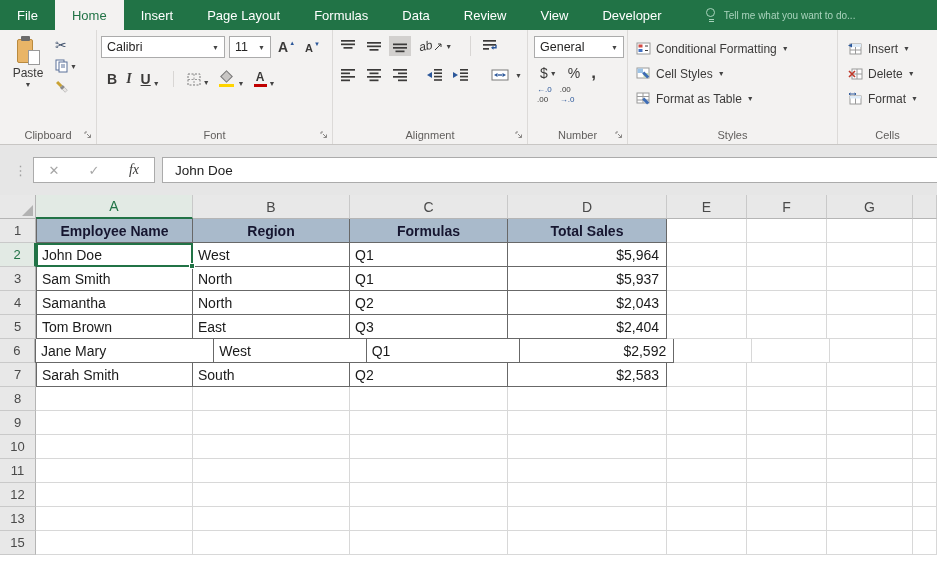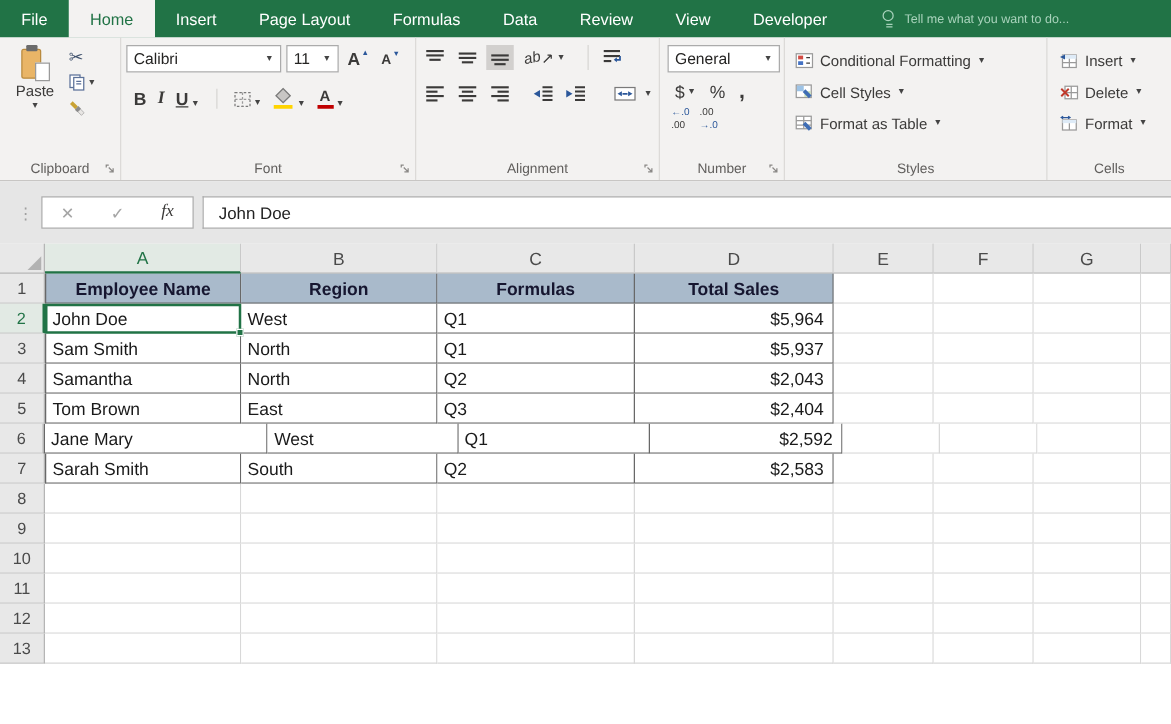--- a/index.html
+++ b/index.html
@@ -594,13 +594,24 @@
       <div class="rowhdr">13</div>
       <div class="cell" style="width: 157px;"></div>
       <div class="cell" style="width: 157px;"></div>
       <div class="cell" style="width: 158px;"></div>
       <div class="cell" style="width: 159px;"></div>
       <div class="cell" style="width: 80px;"></div>
       <div class="cell" style="width: 80px;"></div>
       <div class="cell" style="width: 86px;"></div>
       <div class="cell" style="width: 24px;"></div>
     </div>
+    <div class="grow">
+      <div class="rowhdr">15</div>
+      <div class="cell" style="width: 157px;"></div>
+      <div class="cell" style="width: 157px;"></div>
+      <div class="cell" style="width: 158px;"></div>
+      <div class="cell" style="width: 159px;"></div>
+      <div class="cell" style="width: 80px;"></div>
+      <div class="cell" style="width: 80px;"></div>
+      <div class="cell" style="width: 86px;"></div>
+      <div class="cell" style="width: 24px;"></div>
+    </div>
   </div>
 
 </body></html>

